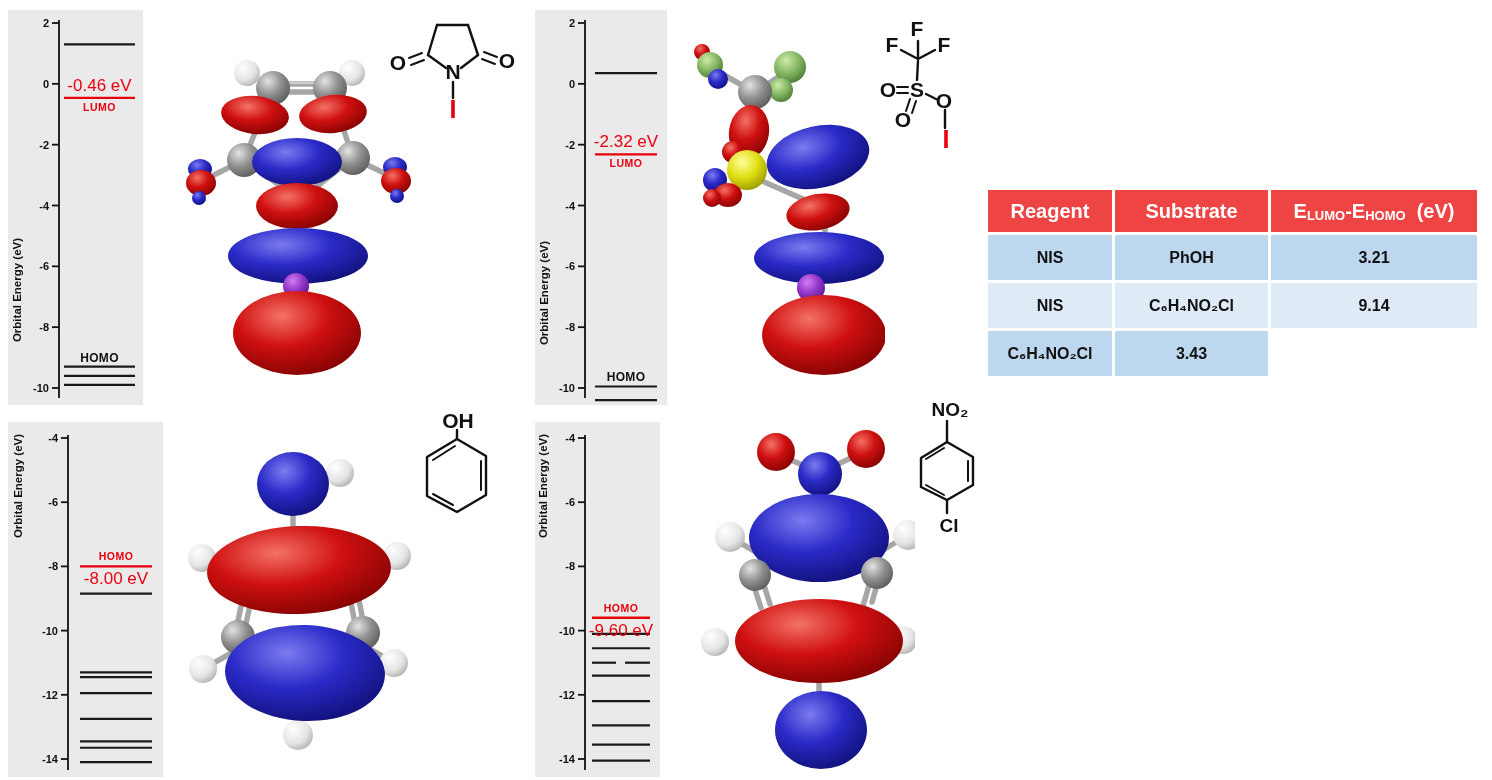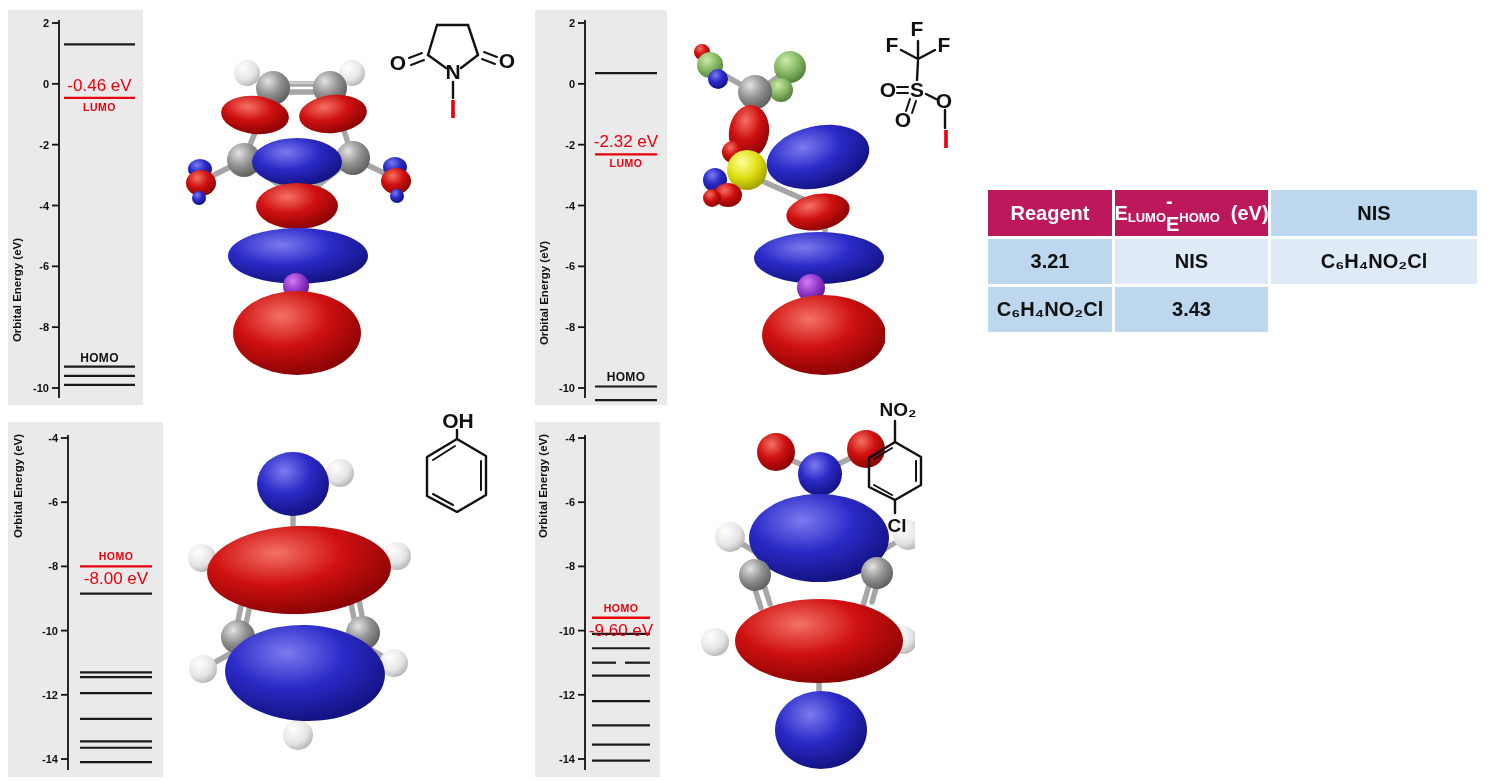--- a/index.html
+++ b/index.html
@@ -19,22 +19,22 @@
   .rlvl{stroke:#e8000d;stroke-width:2.4}
   .bond{stroke:#111;stroke-width:2.4;stroke-linecap:round;fill:none}
   .bondthin{stroke:#111;stroke-width:2;stroke-linecap:round;fill:none}
   .atomtxt{font-size:21px;font-weight:bold;fill:#111;text-anchor:middle}
   .atomsm{font-size:19px;font-weight:bold;fill:#111;text-anchor:middle}
   .iodine{font-size:25px;font-weight:bold;fill:#e8000d;text-anchor:middle}
   .stick{stroke:#a6a6a6;stroke-width:5.5;stroke-linecap:round}
   .stickhi{stroke:#dcdcdc;stroke-width:1.6;stroke-linecap:round}
   
   .tbl{display:grid;grid-template-columns:124px 153px 206px;gap:3px;background:#ffffff}
-  .tbl .cell{display:flex;align-items:center;justify-content:center;font-weight:bold;font-size:20px;color:#111;min-height:45px}
-  .tbl .hd{background:#be185d;color:#ffffff;min-height:42px;font-size:20px}
+  .tbl .cell{display:flex;align-items:center;justify-content:center;font-weight:bold;font-size:16px;color:#111;min-height:45px}
+  .tbl .hd{background:#ef4444;color:#ffffff;min-height:42px;font-size:20px}
   .tbl .ra{background:#bdd7ee}
   .tbl .rb{background:#deebf7}
   .sb{font-size:13px;transform:translateY(4px);display:inline-block}
   .unit{margin-left:11px}
 </style>
 </head>
 <body>
 
 <svg width="0" height="0" style="position:absolute">
   <defs>
@@ -377,46 +377,49 @@
       <line class="bond" x1="45" y1="24" x2="45" y2="33"></line>
       <polygon points="45,33 74,50 74,89 45,106 15,90 15,51" fill="none" stroke="#111" stroke-width="2.4" stroke-linejoin="round"></polygon>
       <line class="bondthin" x1="21" y1="54" x2="43" y2="40"></line>
       <line class="bondthin" x1="69" y1="55" x2="69" y2="84"></line>
       <line class="bondthin" x1="41" y1="99" x2="21" y2="88"></line>
     </g>
     <text class="atomtxt" x="46" y="22">OH</text>
   </svg>
 </div>
 
-<div class="abs" style="left:846px;top:395px;width:100px;height:145px">
+<div class="abs" style="left:898px;top:395px;width:100px;height:145px">
   <svg class="fill-svg" viewBox="0 0 100 145">
     <g>
       <line class="bond" x1="49" y1="26" x2="49" y2="47"></line>
       <polygon points="49,47 75,62 75,90 49,105 23,92 23,63" fill="none" stroke="#111" stroke-width="2.4" stroke-linejoin="round"></polygon>
       <line class="bondthin" x1="28" y1="64" x2="46" y2="53"></line>
       <line class="bondthin" x1="70" y1="66" x2="70" y2="86"></line>
       <line class="bondthin" x1="28" y1="90" x2="46" y2="100"></line>
       <line class="bond" x1="49" y1="105" x2="49" y2="118"></line>
     </g>
     <text class="atomsm" x="52" y="21">NO₂</text>
     <text class="atomsm" x="51" y="137">Cl</text>
   </svg>
 </div>
 
 <div class="abs tbl" style="left:988px;top:190px;width:489px">
   <div class="cell hd">Reagent</div>
+  <div class="cell hd">Substrate</div>
   <div class="cell hd">
       <span>E</span>
       <span class="sb">LUMO</span>
       <span>-E</span>
       <span class="sb">HOMO</span>
       <span class="unit">(eV)</span>
     </div>
 
   <div class="cell ra">NIS</div>
+  <div class="cell ra">PhOH</div>
   <div class="cell ra">3.21</div>
 
   <div class="cell rb">NIS</div>
   <div class="cell rb">C₆H₄NO₂Cl</div>
+  <div class="cell rb">9.14</div>
 
   <div class="cell ra">C₆H₄NO₂Cl</div>
   <div class="cell ra">3.43</div>
 </div>
 
 </body></html>

